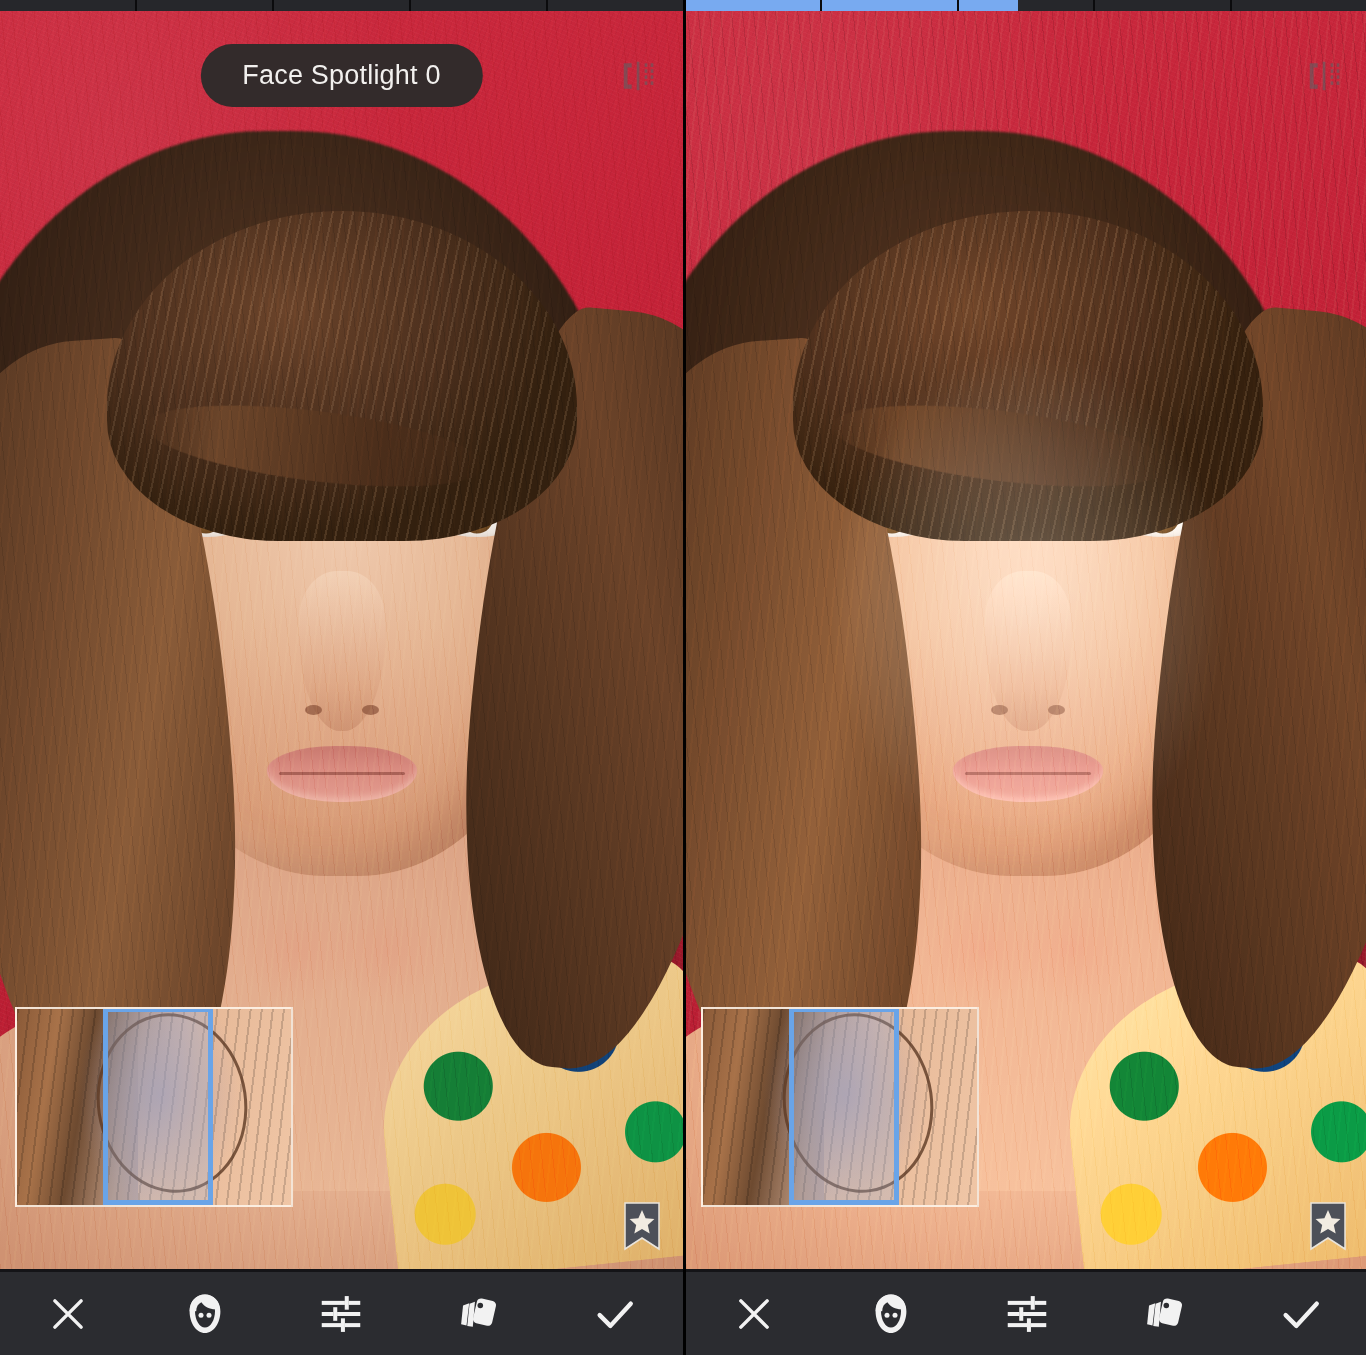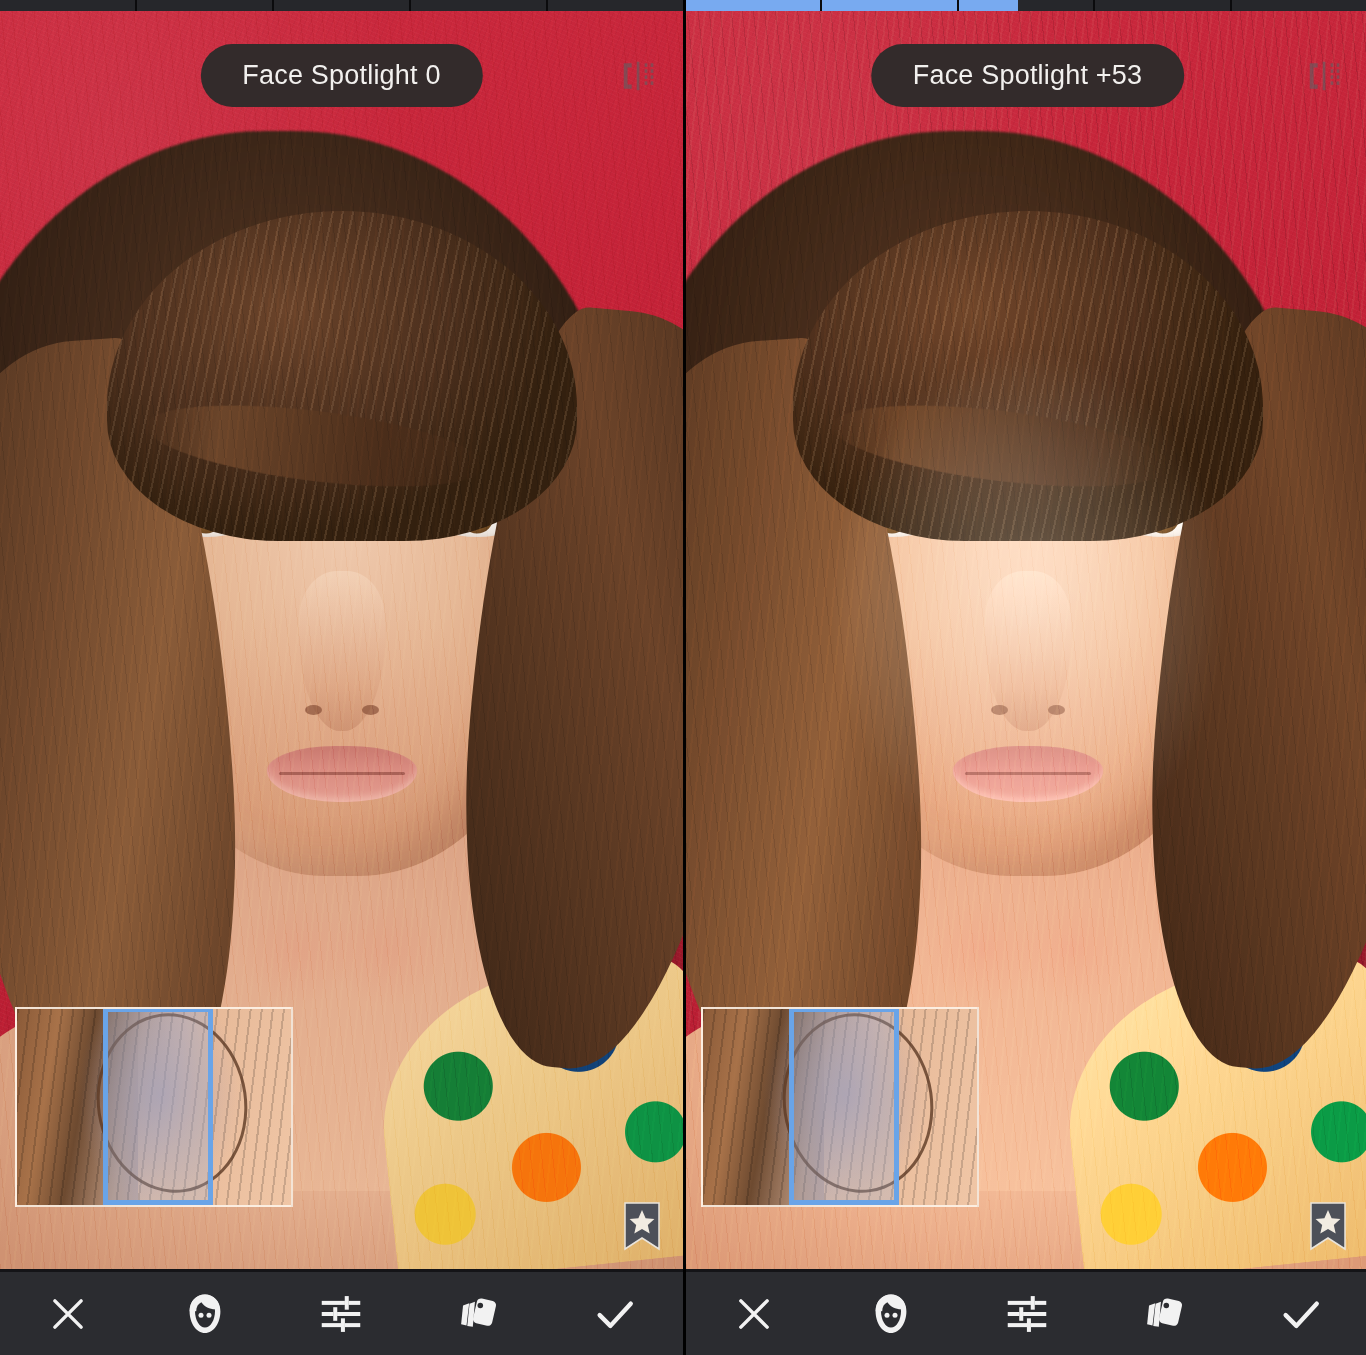--- a/index.html
+++ b/index.html
@@ -510,21 +510,20 @@
           </div>
 
         <div class="hair-left"></div>
         <div class="hair-right"></div>
         <div class="fringe"></div>
         <div class="sweep"></div>
         <div class="hair-strands"></div>
       </div>
       <div class="spotlight"></div>
 
-      <div class="label-pill">Face Spotlight +53</div>
 
       <svg class="compare-icon" viewBox="0 0 24 24">
         <path d="M3 4 H8 V6.6 H5.4 V17.4 H8 V20 H3 Z" fill="#5f5f63"></path>
         <rect x="11.2" y="3" width="1.7" height="18" fill="#5f5f63"></rect>
         <g fill="#5f5f63">
           <rect x="16.2" y="4" width="1.7" height="2.2"></rect>
           <rect x="16.2" y="7.8" width="1.7" height="2.2"></rect>
           <rect x="16.2" y="11.6" width="1.7" height="2.2"></rect>
           <rect x="16.2" y="15.4" width="1.7" height="2.2"></rect>
           <rect x="20" y="4" width="1.7" height="2.2"></rect>

